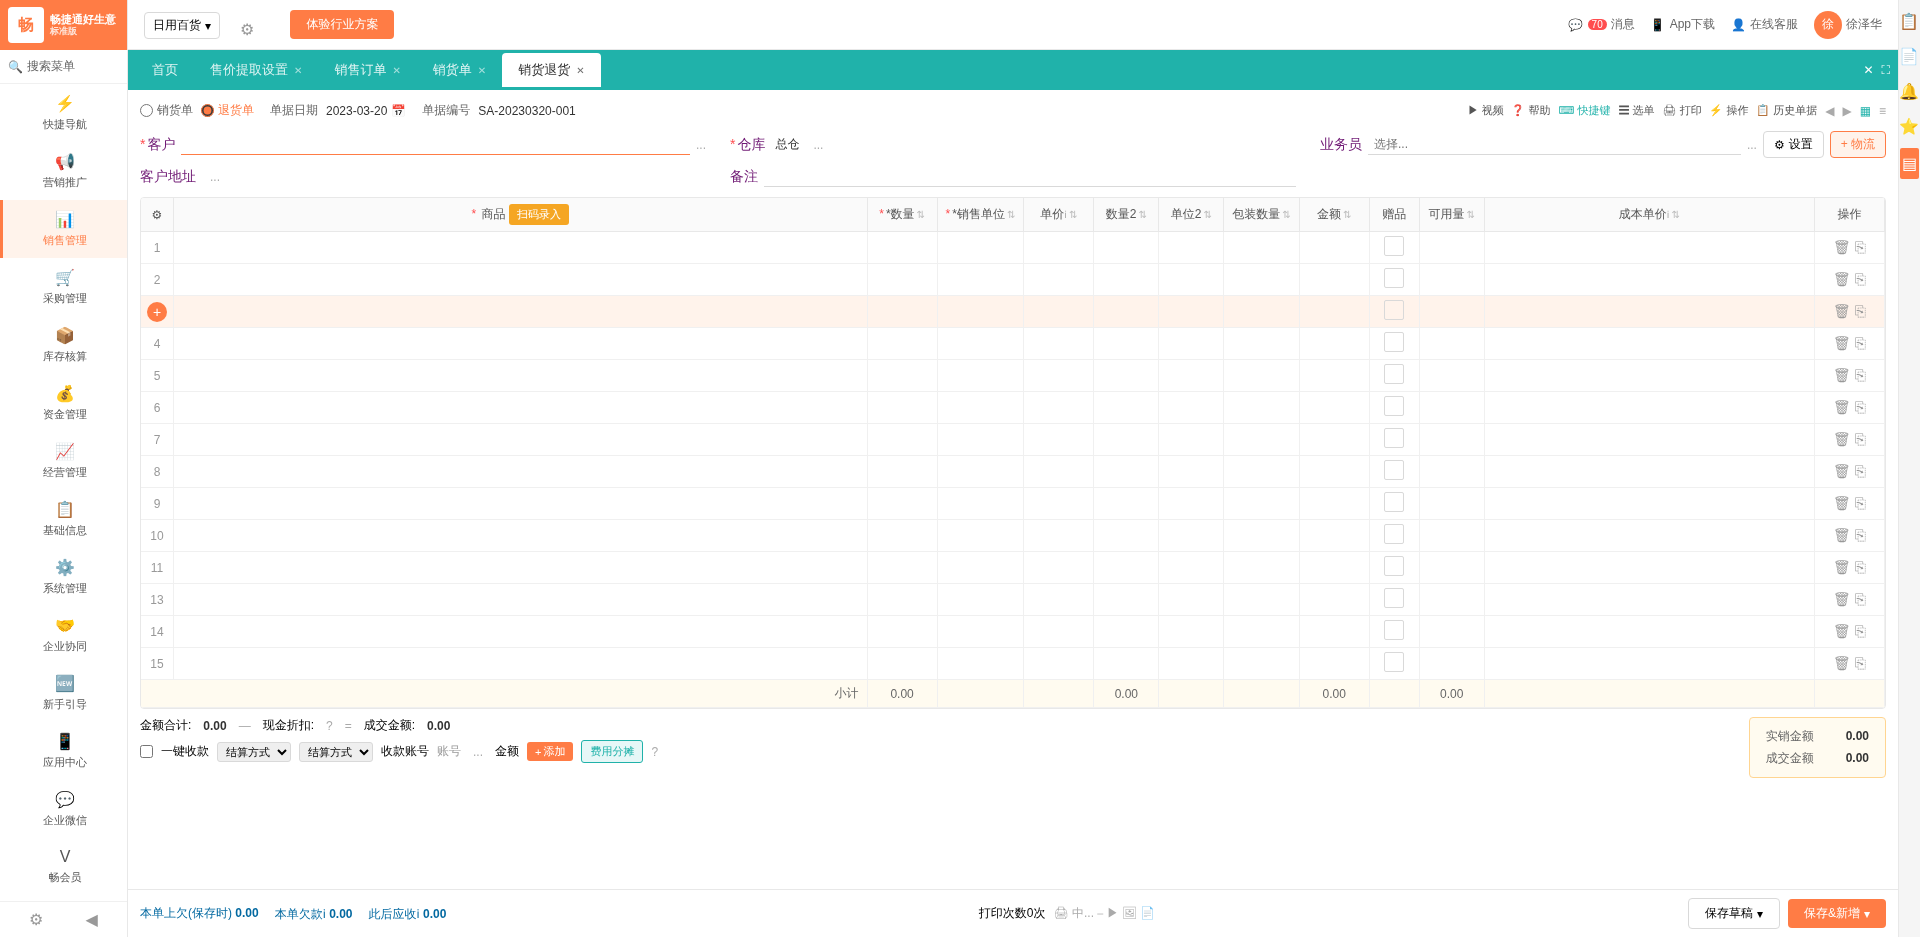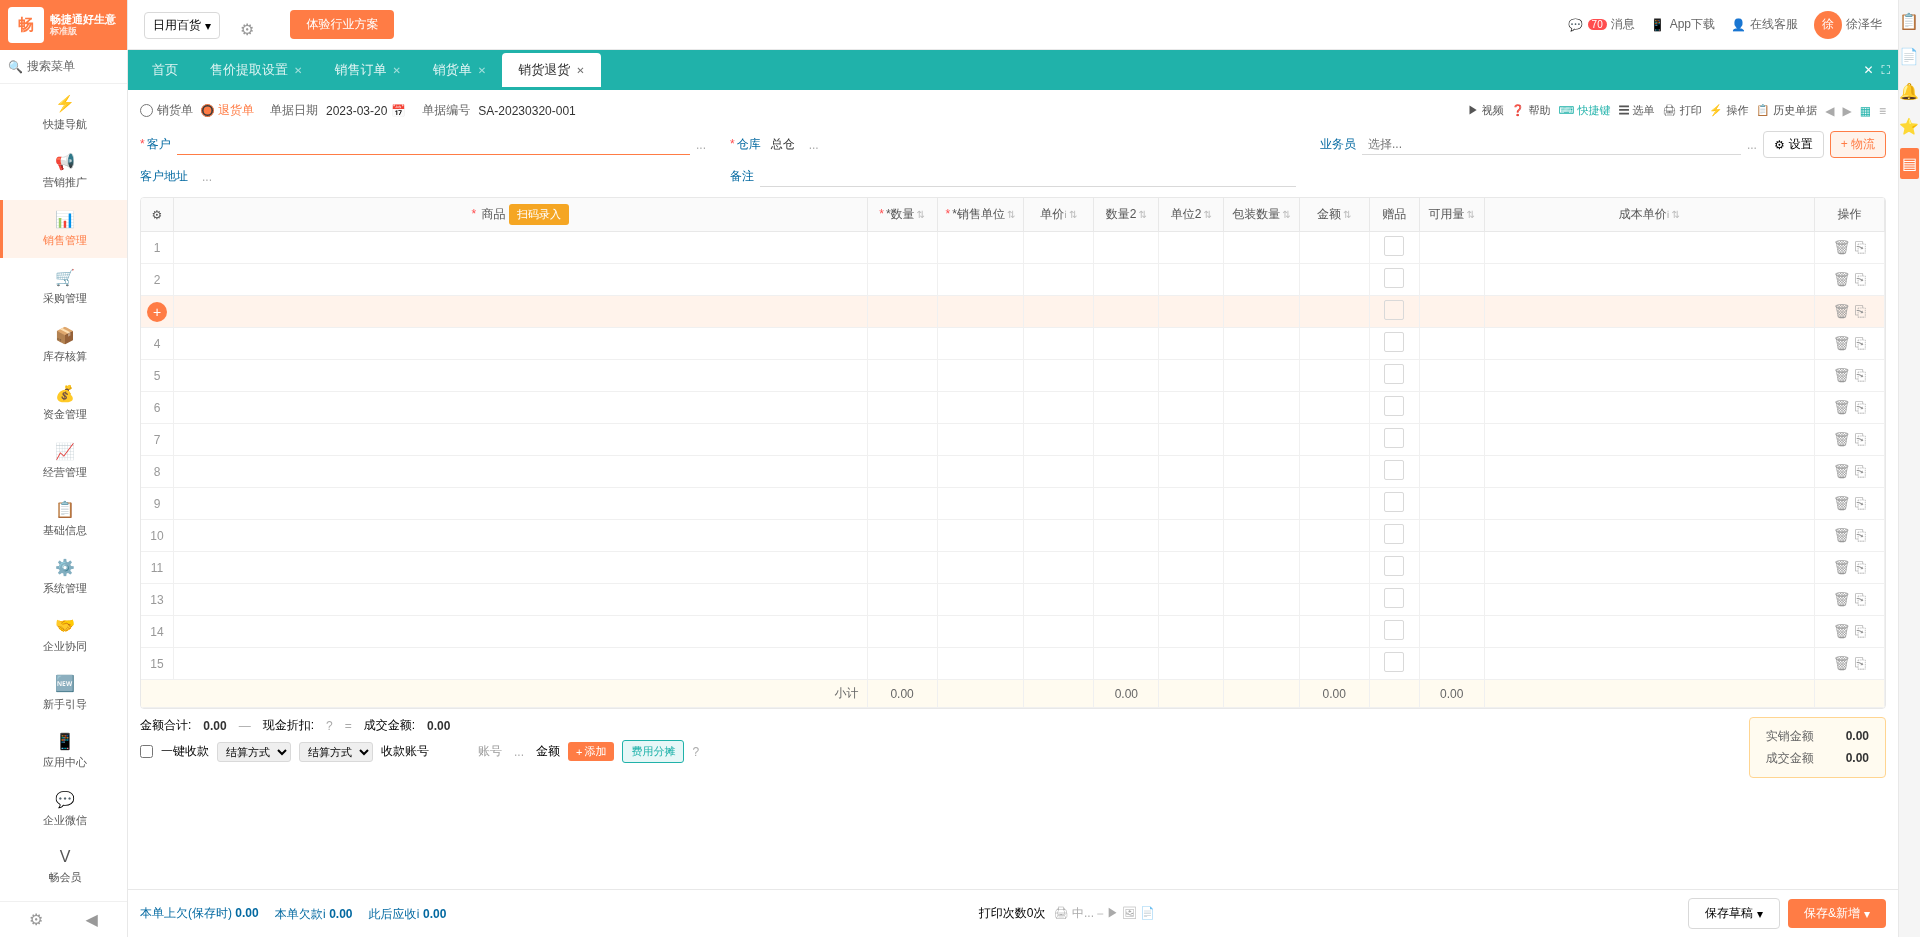--- a/index.html
+++ b/index.html
@@ -44,21 +44,21 @@
     
     .form-header { display: flex; align-items: center; gap: 16px; margin-bottom: 12px; flex-wrap: wrap; }
     .radio-group { display: flex; align-items: center; gap: 8px; }
     .radio-label { display: flex; align-items: center; gap: 4px; cursor: pointer; color: #666; font-size: 12px; }
     .radio-label input { accent-color: #ff7c45; }
     .radio-label.selected { color: #ff7c45; }
     .form-field { display: flex; align-items: center; gap: 4px; font-size: 12px; color: #666; }
     .toolbar-right { margin-left: auto; display: flex; align-items: center; gap: 8px; }
     .toolbar-btn { font-size: 11px; color: #555; cursor: pointer; display: flex; align-items: center; gap: 2px; }
     .form-row { display: flex; align-items: center; gap: 6px; }
-    .form-row label { color: #0369a1; font-size: 12px; white-space: nowrap; }
+    .form-row label { color: #701a75; font-size: 14px; white-space: nowrap; }
     .form-row label.required::before { content: '*'; color: #ff4d4f; margin-right: 2px; }
     .form-input { border: none; border-bottom: 1px solid #d9d9d9; padding: 3px 6px; font-size: 12px; flex: 1; outline: none; }
     .form-dots { color: #aaa; font-size: 12px; cursor: pointer; }
     .form-right-btns { display: flex; gap: 6px; justify-content: flex-end; }
     .form-btn { border: 1px solid #d9d9d9; border-radius: 4px; padding: 4px 10px; font-size: 12px; cursor: pointer; background: white; display: flex; align-items: center; gap: 4px; }
     .form-btn.orange { background: #fff3eb; border-color: #ff7c45; color: #ff7c45; }
 
     
     .table-container { border: 1px solid #e8e8e8; border-radius: 4px; overflow: hidden; }
     .scan-btn { background: #f5a623; color: white; border: none; border-radius: 3px; padding: 3px 8px; font-size: 11px; cursor: pointer; }
@@ -593,21 +593,21 @@
         <div class="payment-row" style="margin-top:6px;">
           <input type="checkbox" style="">
           <span>一键收款</span>
           <select class="select-input">
             <option>结算方式</option>
           </select>
           <select class="select-input">
             <option>结算方式</option>
           </select>
           <span>收款账号</span>
-          <span style="color:#999;margin-left:41px;">账号</span>
+          <span style="color:#999;">账号</span>
           <span style="color:#aaa;margin:0 4px;">...</span>
           <span>金额</span>
           <button class="add-btn-orange">
             <span>+</span>
             <span>添加</span>
           </button>
           <button class="split-btn">费用分摊</button>
           <span style="cursor:pointer;color:#aaa;">?</span>
         </div>
       </div>

